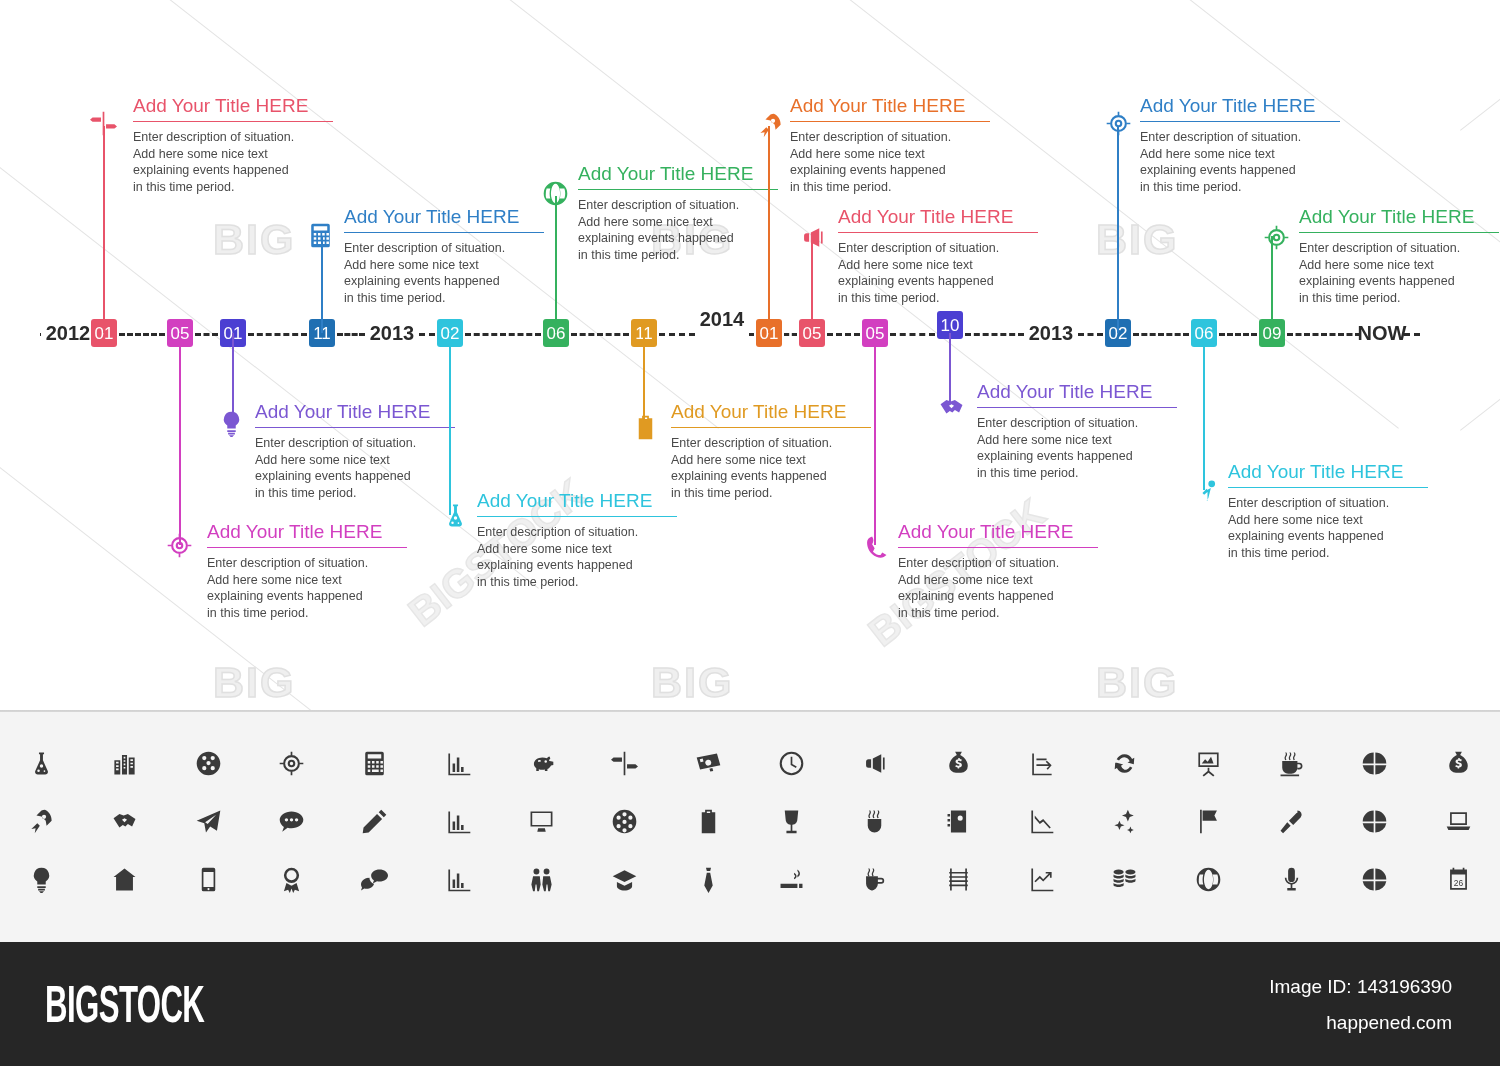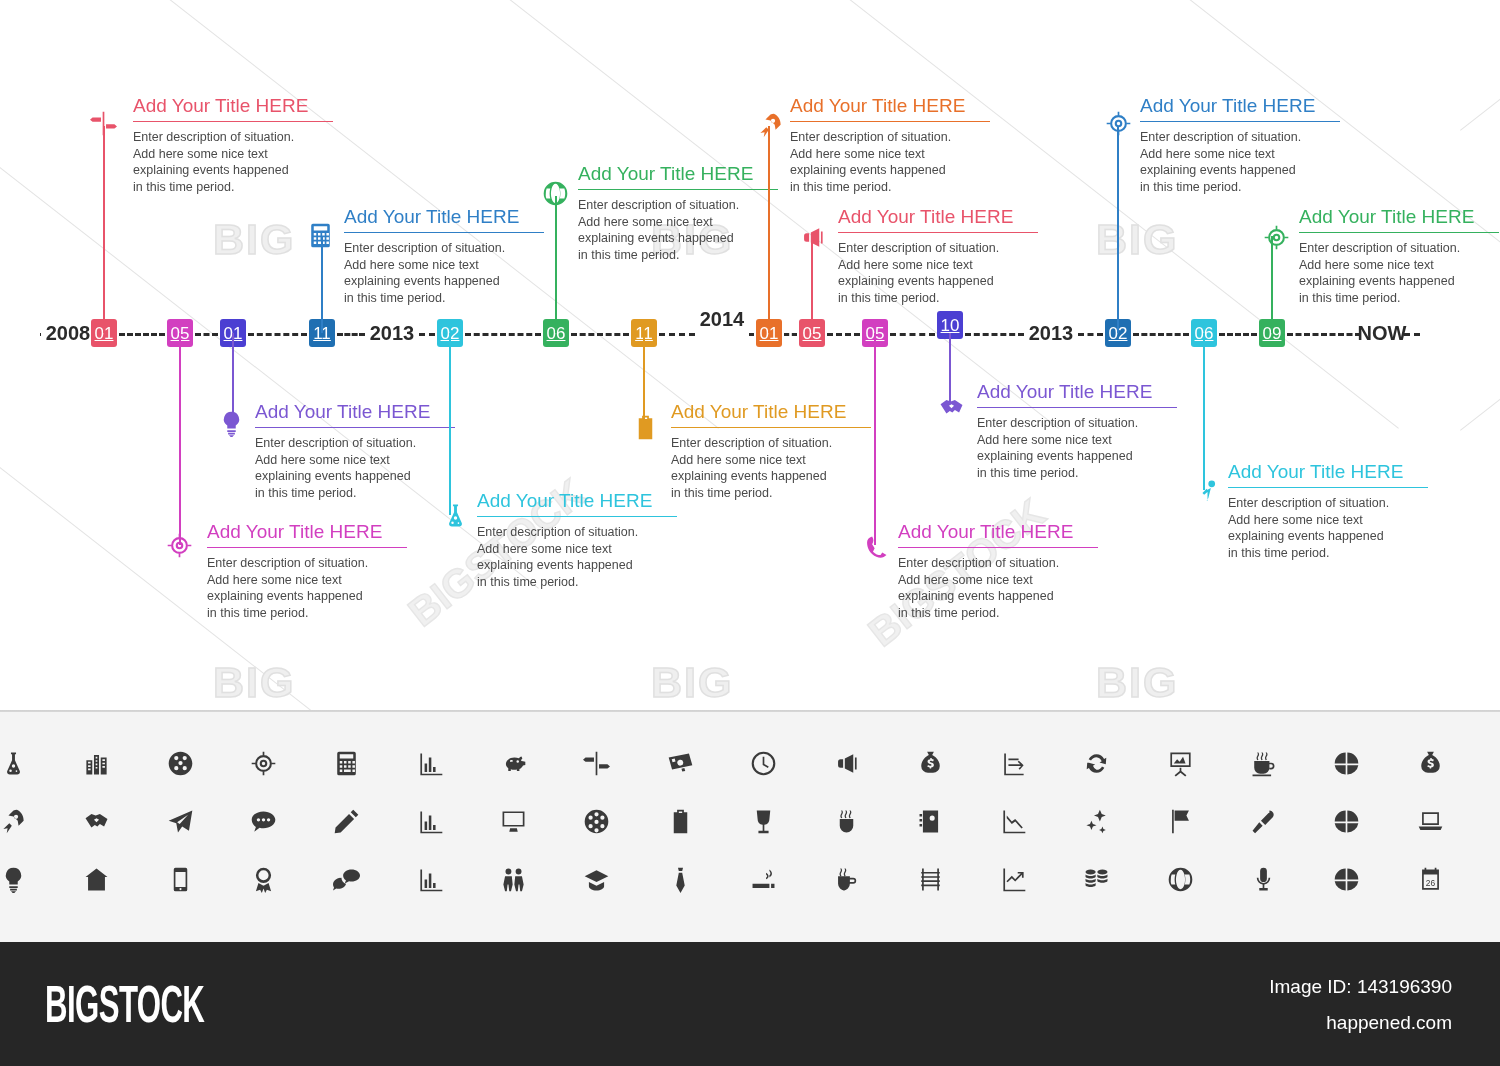--- a/index.html
+++ b/index.html
@@ -44,21 +44,20 @@
   .year-label {
     position:absolute; font-weight:700; font-size:20px; color:#2b2b2b;
     transform: translate(-50%, -50%); white-space:nowrap;
   }
   .marker {
     position:absolute; width:26px; height:28px; border-radius:3px;
     transform: translate(-50%,-50%);
     color:#fff; font-size:17px; font-weight:400;
     display:flex; align-items:center; justify-content:center;
     line-height:1;
-    text-decoration:underline;
   }
 
   
   .stem { position:absolute; width:2px; }
 
   
   .callout { position:absolute; }
   .callout .c-title {
     font-size:19px; font-weight:400; white-space:nowrap;
     padding-bottom:4px; line-height:1.1;
@@ -81,21 +80,21 @@
     opacity:.85;
   }
 
   
   #icon-library {
     position:absolute; left:0; top:712px; width:1500px; height:230px;
     background:#f4f4f4;
   }
   .icon-row { position:absolute; left:0; width:1500px; height:58px; display:flex; }
   .icon-cell {
-    flex:1 1 0; display:flex; align-items:center; 
+    flex:1 1 0; display:flex; align-items:center; justify-content:center;
   }
   .icon-cell svg { display:block; fill:#3a3a3a; }
 
   
   #footer {
     position:absolute; left:0; top:942px; width:1500px; height:124px;
     background:#262626;
   }
   #bigstock-logo {
     position:absolute; left:45px; top:32px;
@@ -150,21 +149,21 @@
         <div class="axis-seg" style="left:827px;width:33px"></div>
         <div class="axis-seg" style="left:890px;width:45px"></div>
         <div class="axis-seg" style="left:965px;width:59px"></div>
         <div class="axis-seg" style="left:1078px;width:25px"></div>
         <div class="axis-seg" style="left:1133px;width:56px"></div>
         <div class="axis-seg" style="left:1219px;width:38px"></div>
         <div class="axis-seg" style="left:1287px;width:73.5px"></div>
         <div class="axis-seg" style="left:1403.5px;width:16.5px"></div>
       </div>
     <div id="years-layer">
-        <div class="year-label" style="left:68px;top:333px">2008</div>
+        <div class="year-label" style="left:68px;top:333px">2012</div>
         <div class="year-label" style="left:392px;top:333px">2013</div>
         <div class="year-label" style="left:722px;top:319px">2014</div>
         <div class="year-label" style="left:1051px;top:333px">2013</div>
         <div class="year-label" style="left:1382px;top:333px">NOW</div>
       </div>
     <div id="markers-layer">
         <div class="marker" style="left:104px;top:333px;background:#e8536a">01</div>
         <div class="marker" style="left:180px;top:333px;background:#d23fc0">05</div>
         <div class="marker" style="left:233px;top:333px;background:#4b3fd2">01</div>
         <div class="marker" style="left:322px;top:333px;background:#1f6fb2">11</div>

